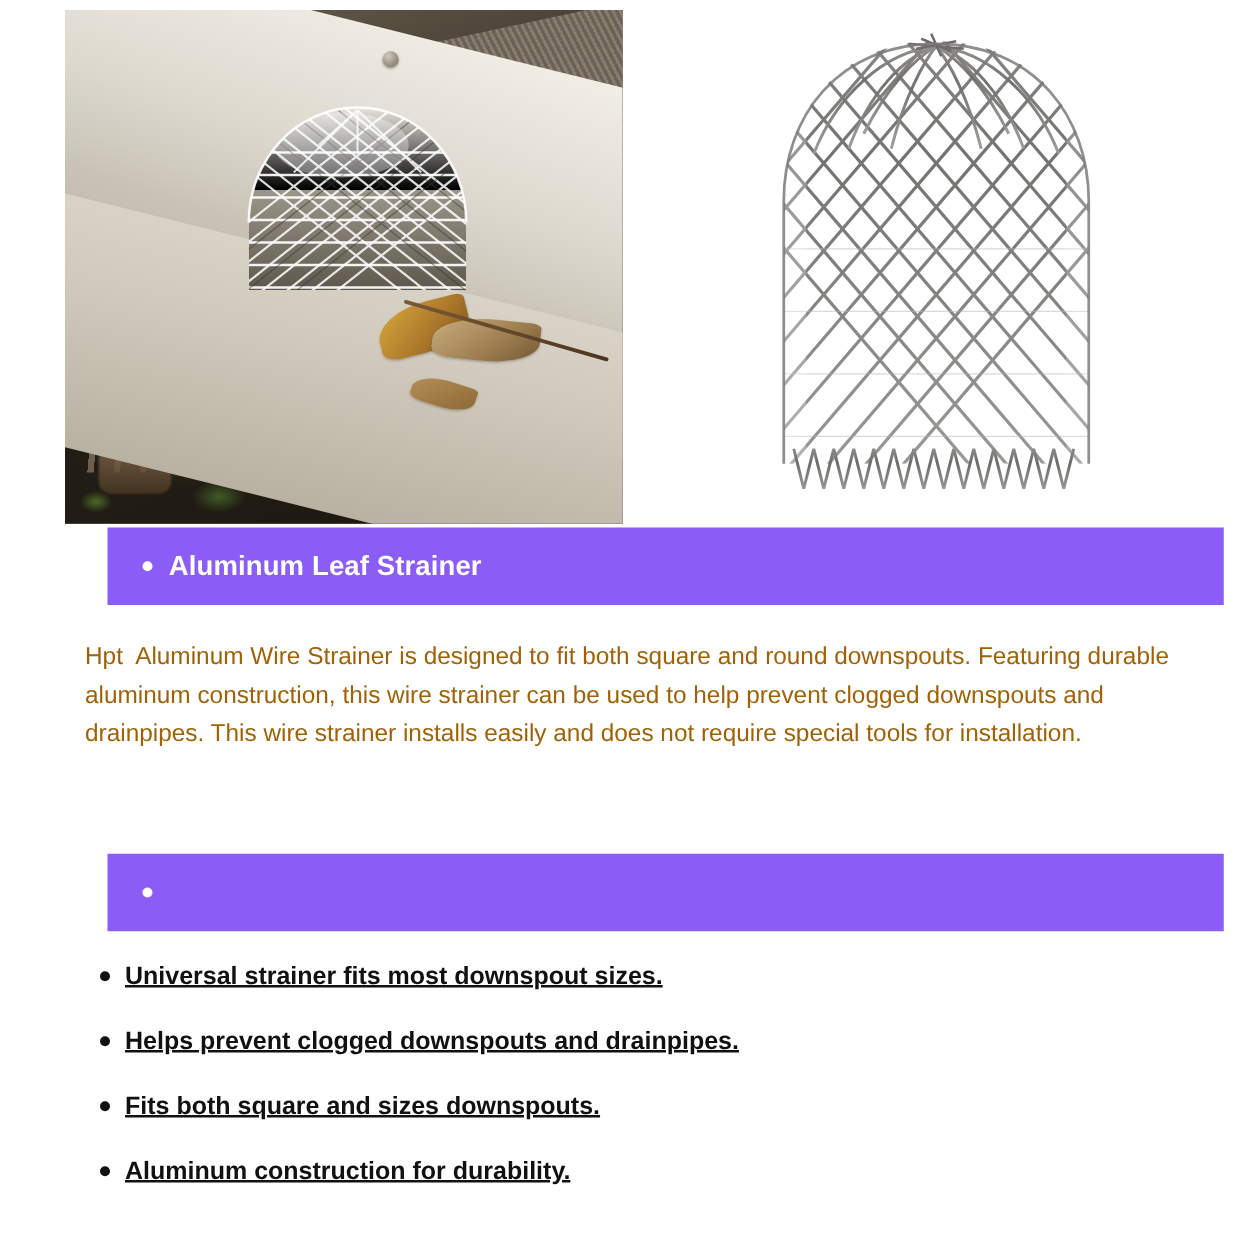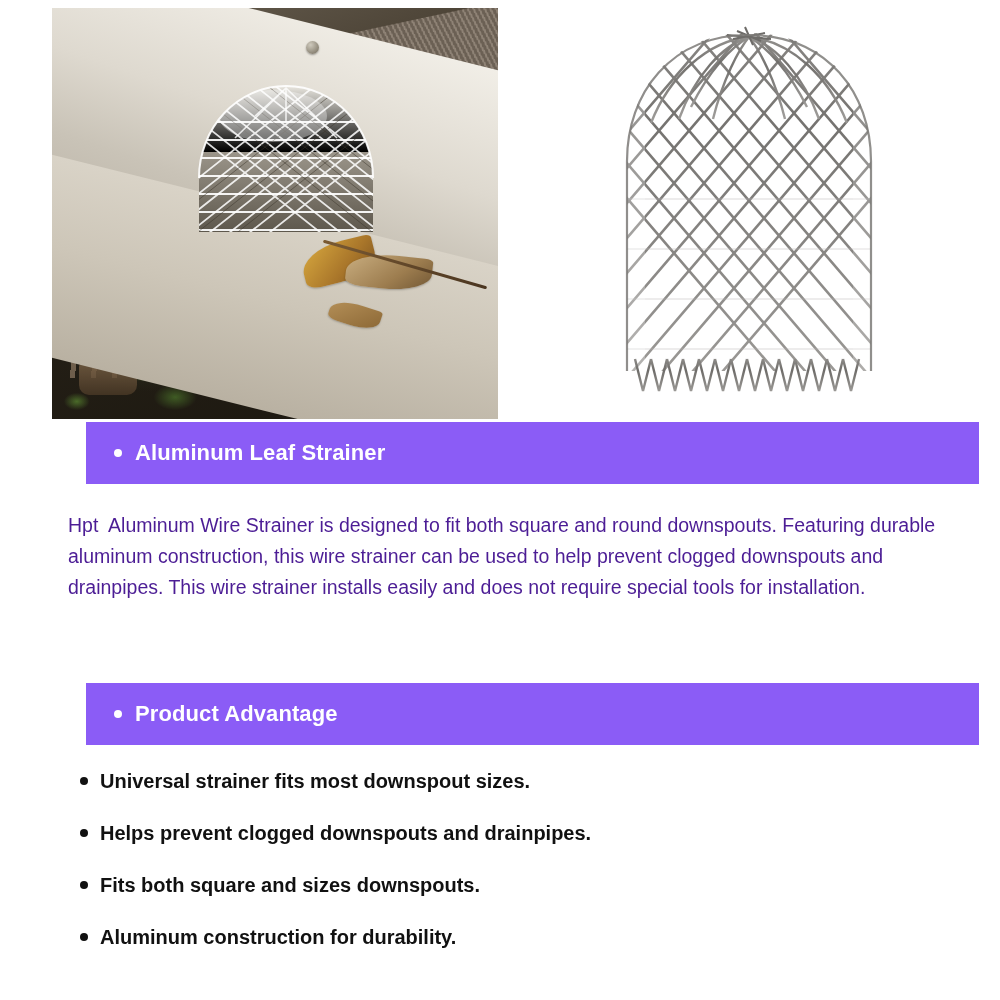--- a/index.html
+++ b/index.html
@@ -227,21 +227,21 @@
   }
 
   
   .desc {
     position: absolute;
     left: 68px;
     top: 510px;
     width: 870px;
     font-size: 19.5px;
     line-height: 31px;
-    color: #4c1d95;
+    color: #a16207;
     white-space: pre-wrap;
   }
 
   
   .adv-list {
     position: absolute;
     left: 80px;
     top: 768px;
     width: 860px;
   }
@@ -258,20 +258,21 @@
     margin-top: 9px;
     margin-right: 12px;
     flex: 0 0 auto;
   }
   .adv-item .adv-text {
     font-size: 20px;
     font-weight: bold;
     color: #111111;
     line-height: 26px;
     white-space: nowrap;
+    text-decoration: underline;
   }
 </style>
 </head>
 <body>
 
 <div class="page">
 
   <div class="images-row">
 
     <div class="photo-install">
@@ -403,21 +404,20 @@
 
   <div class="bar bar-1">
     <span class="bullet"></span>
     <span class="bar-title">Aluminum Leaf Strainer</span>
   </div>
 
   <div class="desc">Hpt  Aluminum Wire Strainer is designed to fit both square and round downspouts. Featuring durable aluminum construction, this wire strainer can be used to help prevent clogged downspouts and drainpipes. This wire strainer installs easily and does not require special tools for installation.</div>
 
   <div class="bar bar-2">
     <span class="bullet"></span>
-    <span class="bar-title">Product Advantage</span>
   </div>
 
   <div class="adv-list">
     <div class="adv-item">
       <span class="bullet"></span>
       <span class="adv-text">Universal strainer fits most downspout sizes.</span>
     </div>
     <div class="adv-item">
       <span class="bullet"></span>
       <span class="adv-text">Helps prevent clogged downspouts and drainpipes.</span>

